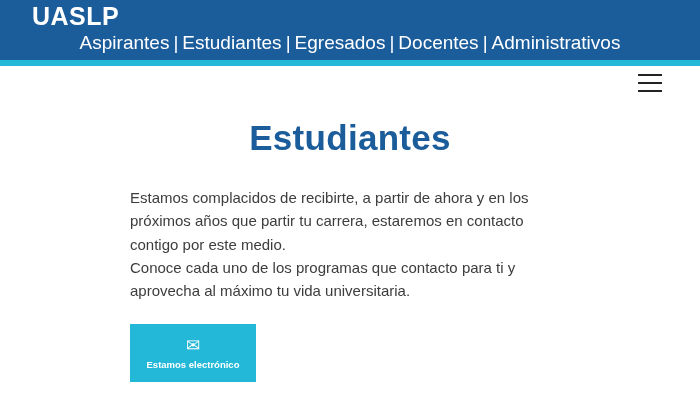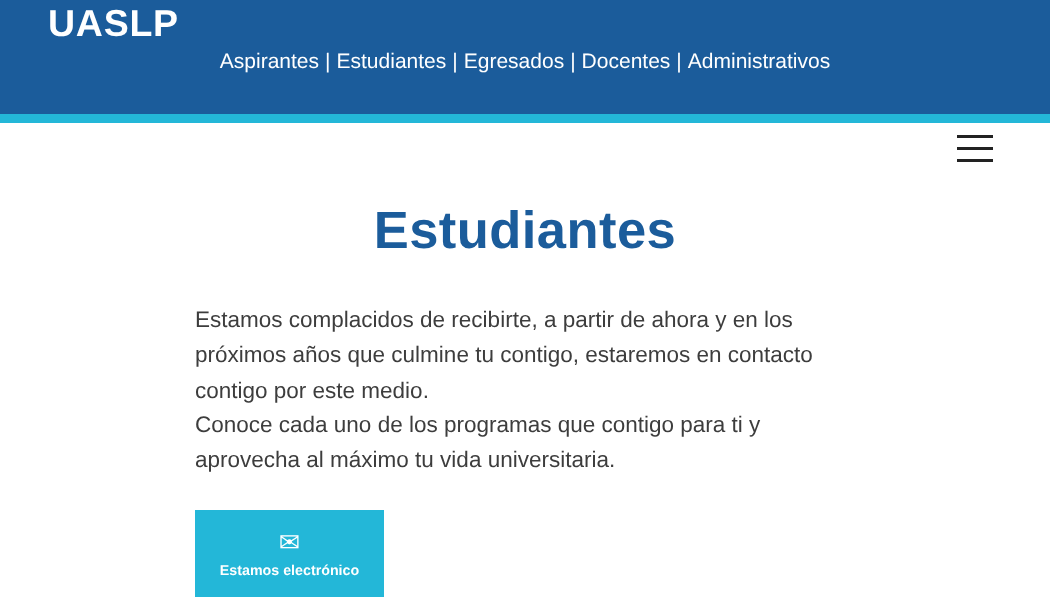--- a/index.html
+++ b/index.html
@@ -28,42 +28,42 @@
     bottom: 0;
     width: 130px;
     background: #ffffff;
   }
   .rail-left { left: 0; }
   .rail-right { right: 0; }
 
   
   .header {
     background: #1b5c9b;
-    height: 76px;
+    height: 60px;
     position: relative;
     flex: 0 0 auto;
     padding-left: 42px;
   }
   .brand {
     position: absolute;
     left: 32px;
     top: 2px;
     color: #ffffff;
     font-size: 25px;
     font-weight: bold;
     letter-spacing: 0.5px;
   }
   .navbar {
     position: absolute;
     left: 0;
     right: 0;
     top: 32px;
     text-align: center;
     color: #ffffff;
-    font-size: 14px;
+    font-size: 19px;
     white-space: nowrap;
   }
   .navbar a {
     color: #ffffff;
     text-decoration: none;
   }
   .nav-sep {
     color: #ffffff;
     padding: 0 4px;
   }
@@ -171,22 +171,22 @@
     <div class="menu-btn">
       <span></span>
       <span></span>
       <span></span>
     </div>
 
     <div class="inner">
       <h1 class="page-title">Estudiantes</h1>
 
       <div class="body-text">
-        <p>Estamos complacidos de recibirte, a partir de ahora y en los próximos años que culmine tu contigo, estaremos en contacto contigo por este medio.</p>
-        <p>Conoce cada uno de los programas que contigo para ti y aprovecha al máximo tu vida universitaria.</p>
+        <p>Estamos complacidos de recibirte, a partir de ahora y en los próximos años que partir tu carrera, estaremos en contacto contigo por este medio.</p>
+        <p>Conoce cada uno de los programas que contacto para ti y aprovecha al máximo tu vida universitaria.</p>
       </div>
 
       <button class="cta">
         <span class="env">✉</span>
         <span class="cta-label">Estamos electrónico</span>
       </button>
     </div>
   </div>
 
 </div>

